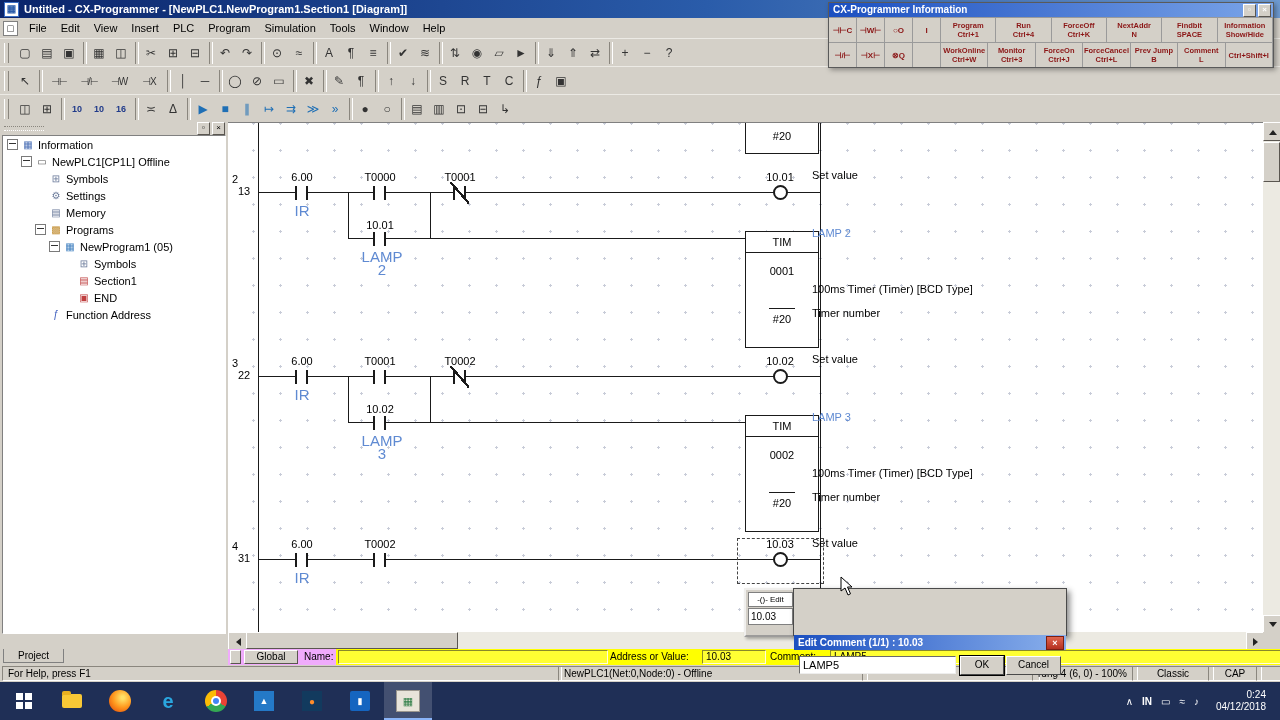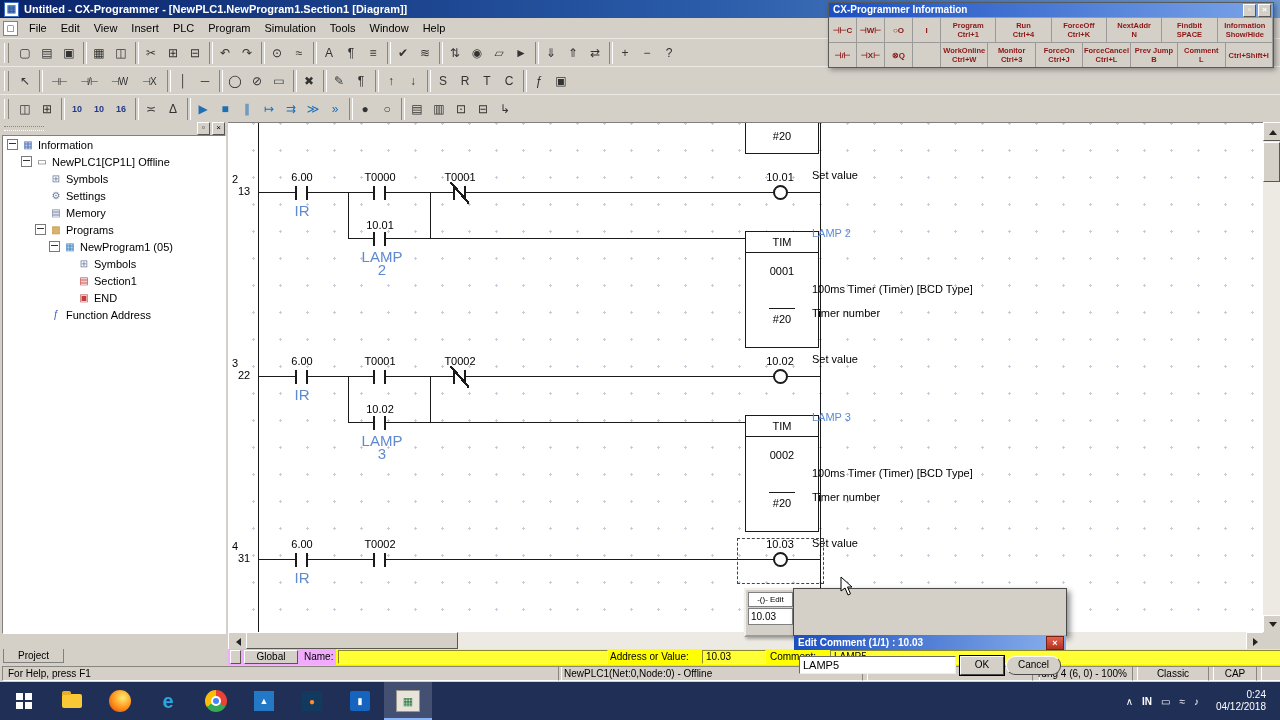--- a/index.html
+++ b/index.html
@@ -159,21 +159,21 @@
     color:#fff;font-size:10px;font-weight:bold;padding-left:4px;margin-top:46px;}
   .dlgx{margin-left:auto;margin-right:2px;width:16px;height:12px;
     background:linear-gradient(#e0654f,#b43020);color:#fff;font-size:9px;line-height:12px;text-align:center;
     border:1px solid #7a1f12;}
   .dlgbody{position:relative;height:30px;}
   .dlginput{position:absolute;left:5px;top:6px;width:152px;height:16px;background:#fff;
     border:1px solid;border-color:#6a6a6a #eee #eee #6a6a6a;font-size:11px;line-height:16px;padding-left:3px;}
   .dlgbtn{position:absolute;top:6px;height:17px;background:#d4d0c8;text-align:center;font-size:10px;line-height:15px;
     border:1px solid;border-color:#fff #4a4a4a #4a4a4a #fff;}
   #okbtn{left:166px;width:42px;outline:1px solid #000;}
-  #cancelbtn{left:212px;width:53px;border-radius:9px;}
+  #cancelbtn{left:212px;width:53px;}
 </style>
 </head>
 <body>
 
 <div id="titlebar">
   <span class="appicon">▦</span>
   <span>Untitled - CX-Programmer - [NewPLC1.NewProgram1.Section1 [Diagram]]</span>
 </div>
 
 <div id="menubar">

